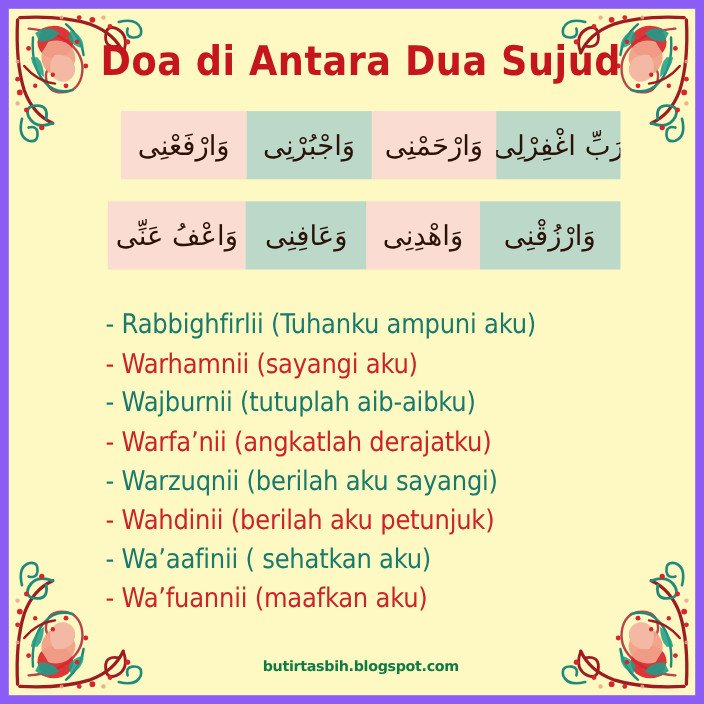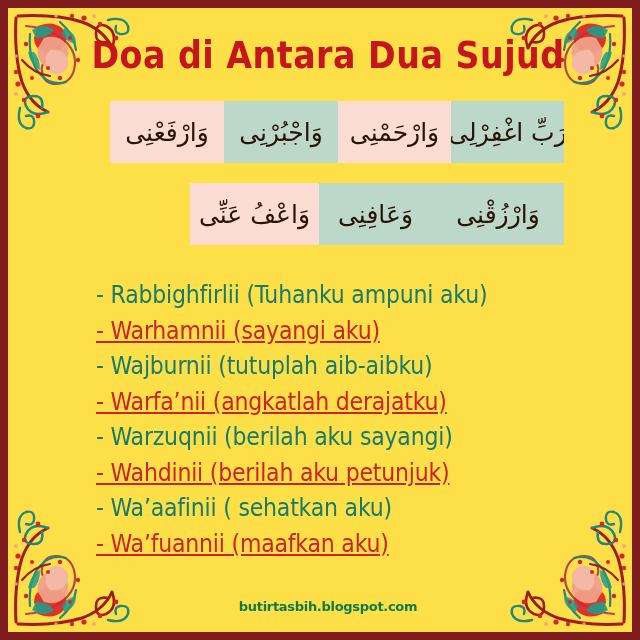--- a/index.html
+++ b/index.html
@@ -10,22 +10,22 @@
     height: 640px;
     overflow: hidden;
     background: #ffffff;
     font-family: "Liberation Sans", sans-serif;
   }
 
   .poster {
     position: relative;
     width: 640px;
     height: 640px;
-    background: #fde047;
-    border: 8px solid #7f1d1d;
+    background: #fef9c3;
+    border: 8px solid #8b5cf6;
     overflow: hidden;
   }
 
   
   .corner {
     position: absolute;
     width: 128px;
     height: 128px;
     pointer-events: none;
   }
@@ -96,21 +96,21 @@
 
   .list-item {
     font-family: "DejaVu Sans Condensed", "Liberation Sans", sans-serif;
     font-size: 24.5px;
     line-height: 35.5px;
     white-space: nowrap;
     letter-spacing: -0.2px;
   }
 
   .c-teal { color: #177a6c; }
-  .c-red  { color: #cc2229; text-decoration: underline; }
+  .c-red  { color: #cc2229; }
 
   
   .footer {
     position: absolute;
     bottom: 18px;
     left: 0;
     width: 640px;
     text-align: center;
     font-family: "DejaVu Sans", "Liberation Sans", sans-serif;
     font-size: 13px;
@@ -318,20 +318,21 @@
 
     <div class="arabic-row">
       <div class="arabic-cell cell-green" style="width:113px">رَبِّ اغْفِرْلِى</div>
       <div class="arabic-cell cell-pink" style="width:113px">وَارْحَمْنِى</div>
       <div class="arabic-cell cell-green" style="width:114px">وَاجْبُرْنِى</div>
       <div class="arabic-cell cell-pink" style="width:114px">وَارْفَعْنِى</div>
     </div>
 
     <div class="arabic-row">
       <div class="arabic-cell cell-green" style="width:132px">وَارْزُقْنِى</div>
+      <div class="arabic-cell cell-pink" style="width:105px">وَاهْدِنِى</div>
       <div class="arabic-cell cell-green" style="width:113px">وَعَافِنِى</div>
       <div class="arabic-cell cell-pink" style="width:129px">وَاعْفُ عَنِّى</div>
     </div>
 
   </div>
 
   <div class="list">
     <div class="list-item c-teal">- Rabbighfirlii (Tuhanku ampuni aku)</div>
     <div class="list-item c-red">- Warhamnii (sayangi aku)</div>
     <div class="list-item c-teal">- Wajburnii (tutuplah aib-aibku)</div>

